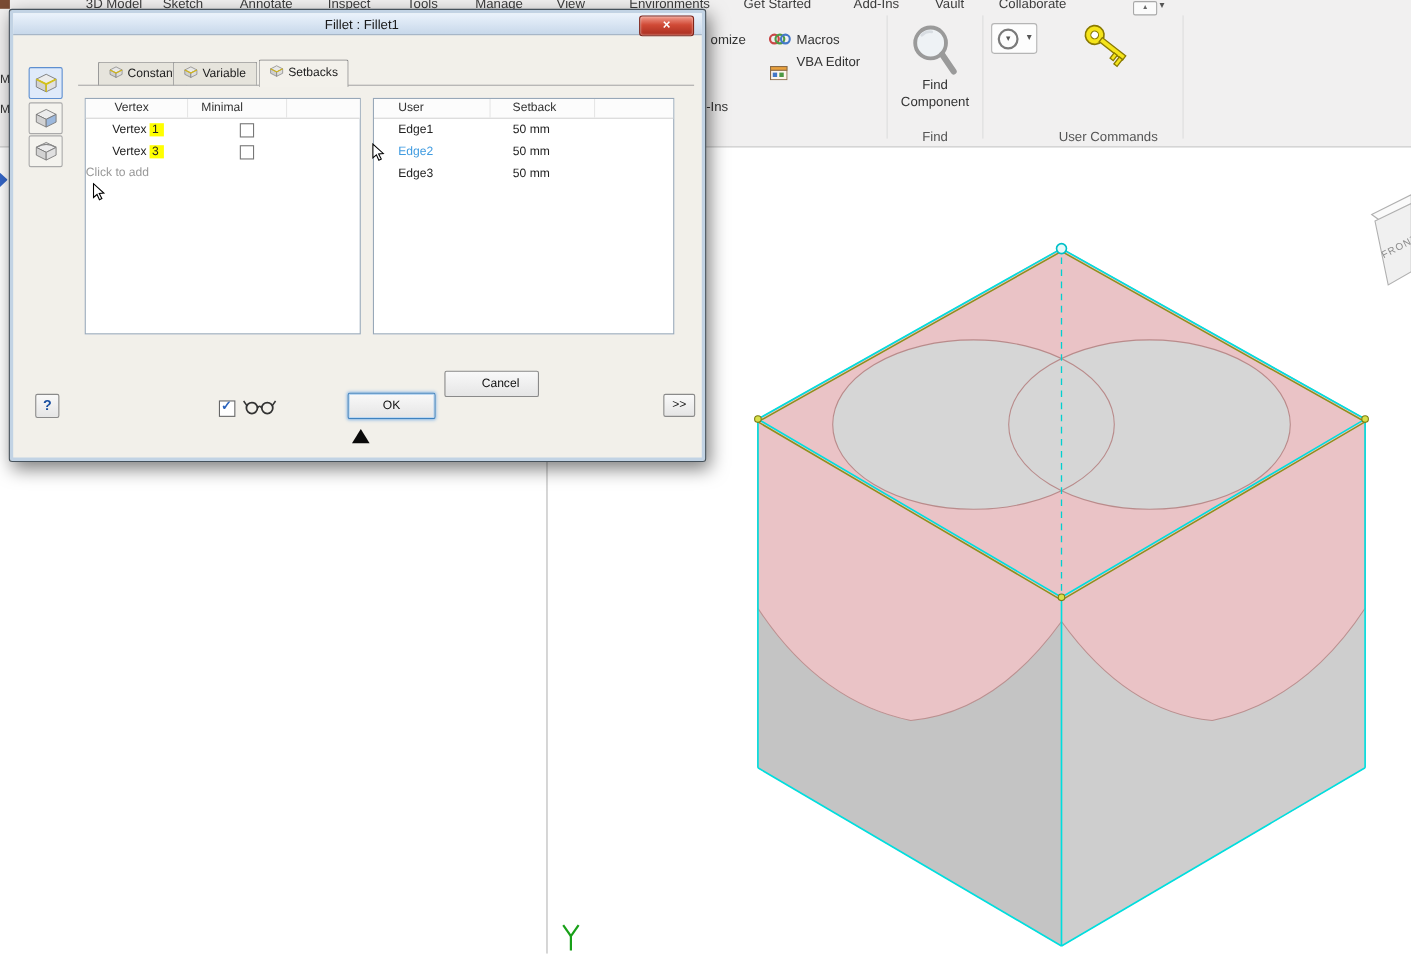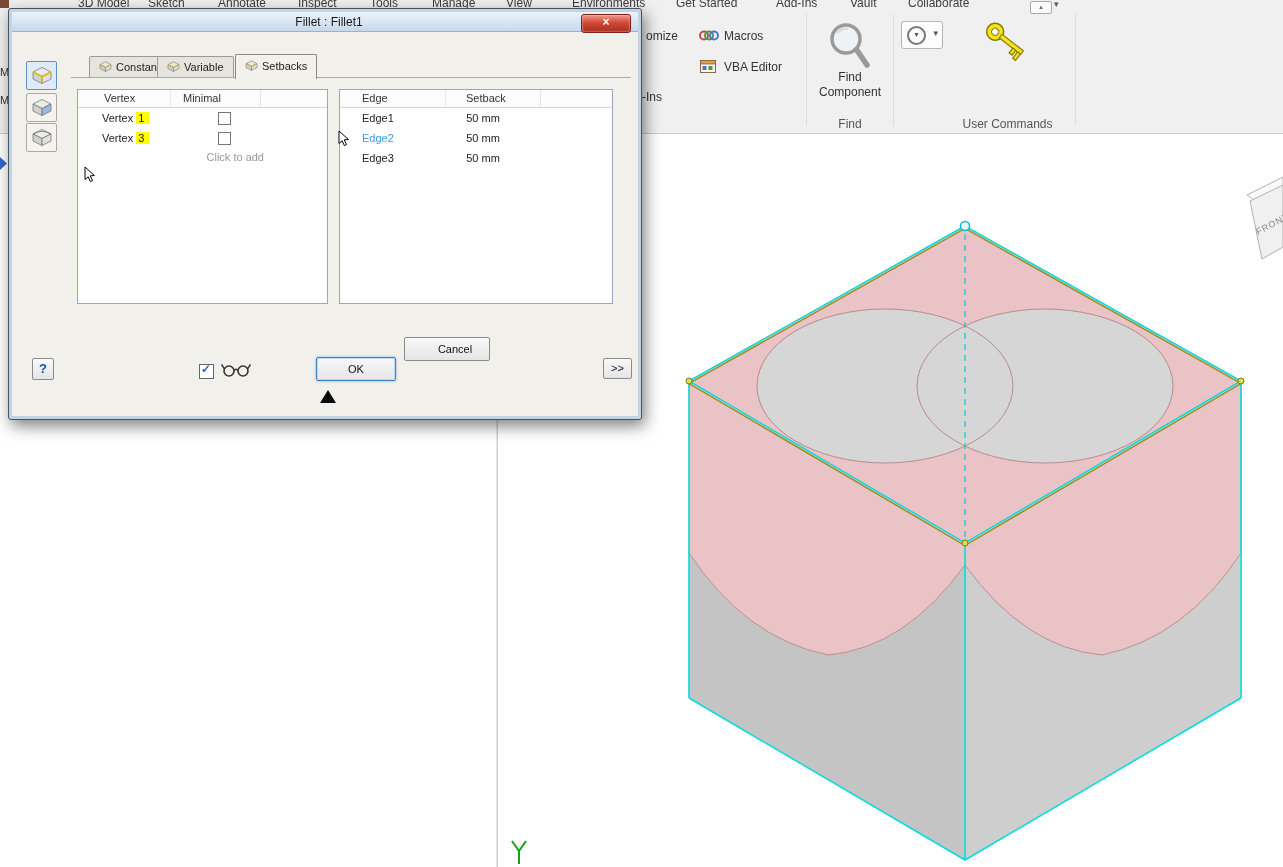--- a/index.html
+++ b/index.html
@@ -59,21 +59,21 @@
   .list-header{position:relative;height:17px;border-bottom:1px solid #d5d5d5;background:#fcfcfc;
                font-size:11px;color:#333;}
   .list-header span{position:absolute;top:2px;}
   .col-sep{position:absolute;top:0;bottom:0;width:1px;background:#e6e6e6;}
   .lrow{position:relative;height:20px;font-size:11px;line-height:20px;color:#222;}
   .vname{position:absolute;left:24px;}
   .vnum{background:#ffff00;padding:0 5px 0 2px;margin-left:3px;}
   .cbox{position:absolute;left:140px;top:4px;width:11px;height:11px;border:1px solid #777;background:#fff;}
   .lrow.selected{color:#3f9be0;}
   .selbox{position:absolute;left:3px;top:0;width:183px;height:18px;border:1px dotted #555;}
-  .addhint{height:20px;font-size:11px;line-height:18px;color:#999;width:186px;text-align:right;}
+  .addhint{height:20px;font-size:11px;line-height:18px;color:#999;width:186px;text-align:left;}
   .ename{position:absolute;left:22px;}
   .eval{position:absolute;left:108px;width:70px;text-align:center;}
   .lrow.selected-edge .ename{color:#3f9be0;}
   .btn{position:absolute;height:24px;background:linear-gradient(#f9f9f9,#e5e5e5);border:1px solid #8a8a8a;
        border-radius:2px;font-size:11px;color:#111;text-align:center;line-height:22px;box-sizing:border-box;}
   .btn.ok{left:307px;top:348px;width:80px;border:1px solid #3f82bf;box-shadow:0 0 0 1px #bcd8f2 inset,0 0 3px #7fb2e5;}
   .btn.cancel{left:395px;top:328px;width:86px;padding-left:16px;}
   .btn.more{left:594px;top:349px;width:29px;height:21px;line-height:19px;}
   .btn.help{left:23px;top:349px;width:22px;height:22px;font-weight:bold;color:#1a4fa0;font-size:13px;line-height:20px;}
   .prev-check{position:absolute;left:190px;top:355px;width:13px;height:13px;border:1px solid #666;background:#fff;}
@@ -114,21 +114,21 @@
     <circle cx="15" cy="6.5" r="4" fill="none" stroke="#4478c8" stroke-width="2"></circle>
   </svg>
   <span class="ritem-label" style="left:724px;top:29px">Macros</span>
 
   <svg class="model-svg" style="left:700px;top:60px" width="16" height="13" viewBox="0 0 16 13">
     <rect x="0.5" y="0.5" width="15" height="12" fill="#fdf6ee" stroke="#8a6a46"></rect>
     <rect x="0.5" y="0.5" width="15" height="3.4" fill="#e8a03c" stroke="#8a6a46"></rect>
     <rect x="2.5" y="6" width="4" height="4" fill="#4478c8"></rect>
     <rect x="8.5" y="6" width="4" height="4" fill="#4d9a44"></rect>
   </svg>
-  <span class="ritem-label" style="left:724px;top:60px">VBA Editor</span>
+  <span class="ritem-label" style="left:724px;top:49px">VBA Editor</span>
 
   <div class="rsep" style="left:806px"></div>
 
   <svg class="model-svg" style="left:824px;top:20px" width="50" height="52" viewBox="0 0 50 52">
     <circle cx="22" cy="19" r="14" fill="#eef2f5" stroke="#9a9a9a" stroke-width="3.5"></circle>
     <path d="M14,12 Q18,8 23,9" fill="none" stroke="#d8dde2" stroke-width="2.5" stroke-linecap="round"></path>
     <line x1="32.5" y1="29.5" x2="43" y2="45" stroke="#9a9a9a" stroke-width="5.5" stroke-linecap="round"></line>
   </svg>
   <div class="findcomp-label">
     <div>Find</div>
@@ -291,21 +291,21 @@
     </div>
     <div class="lrow">
       <span class="vname"><span>Vertex</span><span class="vnum">3</span></span>
       <div class="cbox"></div>
     </div>
     <div class="addhint">Click to add</div>
   </div>
 
   <div class="listbox edges">
     <div class="list-header">
-      <span style="left:22px">Edge</span>
+      <span style="left:22px">User</span>
       <span style="left:126px">Setback</span>
       <div class="col-sep" style="left:105px"></div>
       <div class="col-sep" style="left:200px"></div>
     </div>
     <div class="lrow">
       <span class="ename">Edge1</span>
       <span class="eval">50 mm</span>
     </div>
     <div class="lrow selected-edge">
       <span class="ename">Edge2</span>

